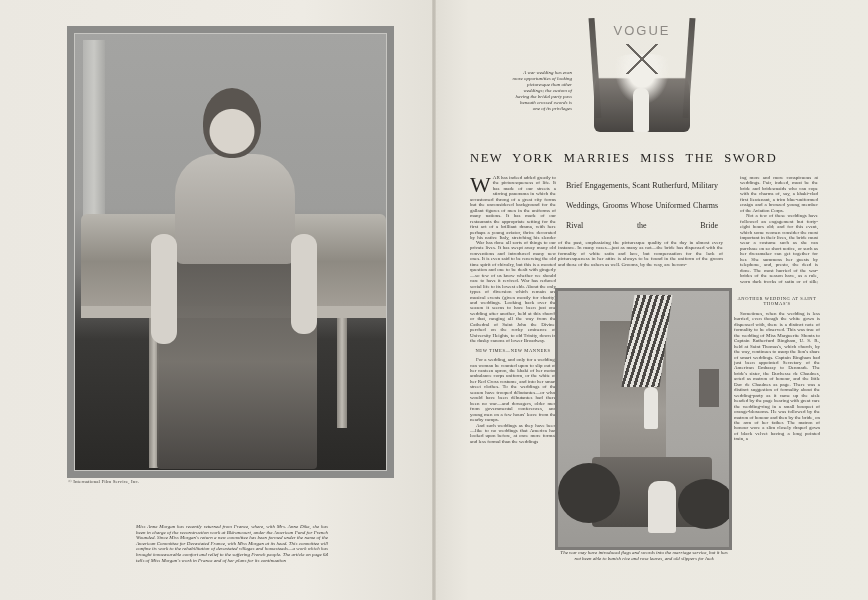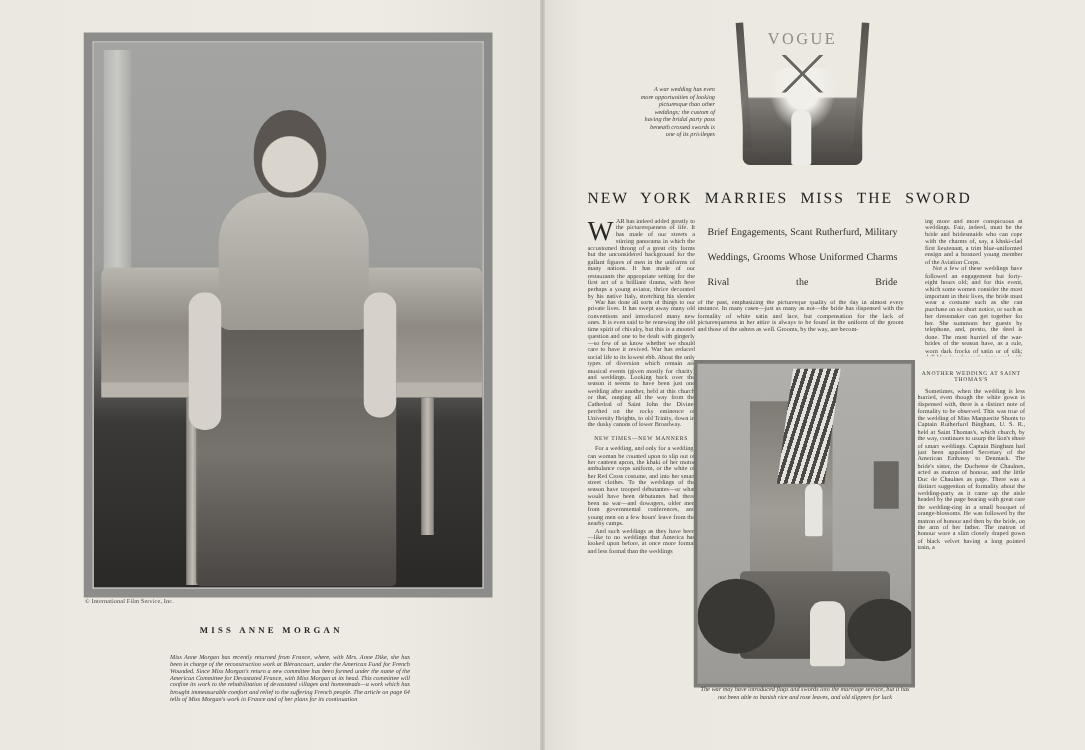--- a/index.html
+++ b/index.html
@@ -25,21 +25,21 @@
   .photo-skirt { position:absolute; left:82px; top:220px; width:160px; height:215px; border-radius:30px 30px 4px 4px; background:linear-gradient(180deg,#5c5955,#7a7670 50%,#4a4744); opacity:.95; }
   .photo-arm-l { position:absolute; left:76px; top:200px; width:26px; height:110px; border-radius:12px; background:#d6d2cb; }
   .photo-arm-r { position:absolute; left:216px; top:200px; width:26px; height:100px; border-radius:12px; background:#d6d2cb; }
 
   .photo-credit { position:absolute; left:68px; top:479px; font-size:5px; color:#4a4845; letter-spacing:.1px; }
   .portrait-title { position:absolute; left:0; width:434px; top:500px; text-align:center; font-size:7px; letter-spacing:2.6px; color:#2b2926; font-weight:bold; }
   .portrait-caption { position:absolute; left:136px; top:524px; width:192px; font-size:5px; line-height:5.6px; font-style:italic; text-align:justify; color:#3a3834; }
 
   
   .masthead { position:absolute; left:584px; top:14px; width:116px; height:120px; }
-  .masthead-word { position:absolute; left:20px; top:9px; width:76px; text-align:center; font-family:Liberation Serif, serif; font-size:13px; letter-spacing:2px; color:#8e8a85; }
+  .masthead-word { position:absolute; left:20px; top:9px; width:76px; text-align:center; font-family:Liberation Sans, sans-serif; font-size:13px; letter-spacing:2px; color:#8e8a85; }
   .flag { position:absolute; top:4px; width:6px; height:100px; background:linear-gradient(180deg,#55524e,#8f8b85); }
   .flag-l { left:8px; transform:rotate(-4deg); }
   .flag-r { left:102px; transform:rotate(4deg); }
   .masthead-scene { position:absolute; left:10px; top:40px; width:96px; height:78px;
     background:radial-gradient(ellipse at 50% 20%,#f2f0ea 0 20%,transparent 40%),
                linear-gradient(180deg,transparent 0 30%,#7a7570 32%,#3f3c39 100%); border-radius:40px 40px 6px 6px; opacity:.95; }
   .masthead-bride { position:absolute; left:49px; top:74px; width:16px; height:44px; background:#eeece6; border-radius:7px 7px 2px 2px; }
   .masthead-swords { position:absolute; left:40px; top:30px; width:36px; height:30px;
     background:linear-gradient(45deg,transparent 47%,#6a6661 48% 52%,transparent 53%),linear-gradient(-45deg,transparent 47%,#6a6661 48% 52%,transparent 53%); }
 
@@ -80,21 +80,20 @@
       <div class="photo-leg-l"></div>
       <div class="photo-leg-r"></div>
       <div class="photo-skirt"></div>
       <div class="photo-body"></div>
       <div class="photo-arm-l"></div>
       <div class="photo-arm-r"></div>
       <div class="photo-head"></div>
     </div>
   </div>
   <div class="photo-credit">© International Film Service, Inc.</div>
-  <div class="portrait-title">MISS ANNE MORGAN</div>
   <div class="portrait-caption">Miss Anne Morgan has recently returned from France, where, with Mrs. Anne Dike, she has been in charge of the reconstruction work at Blérancourt, under the American Fund for French Wounded. Since Miss Morgan's return a new committee has been formed under the name of the American Committee for Devastated France, with Miss Morgan at its head. This committee will confine its work to the rehabilitation of devastated villages and homesteads—a work which has brought immeasurable comfort and relief to the suffering French people. The article on page 64 tells of Miss Morgan's work in France and of her plans for its continuation</div>
 </div>
 
 <div class="page page-right"></div>
 <div class="gutter"></div>
 
 <div class="masthead">
   <div class="flag flag-l"></div>
   <div class="flag flag-r"></div>
   <div class="masthead-scene"></div>

